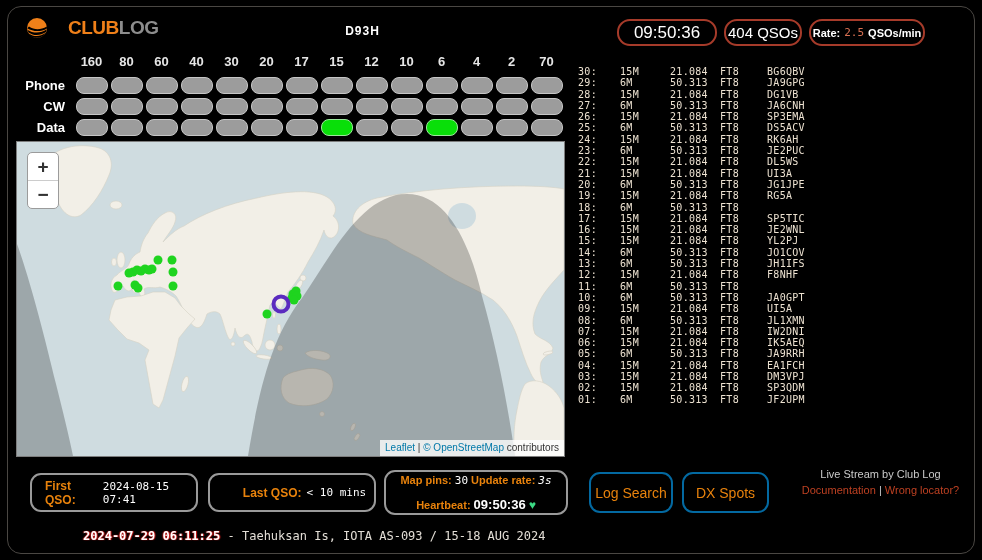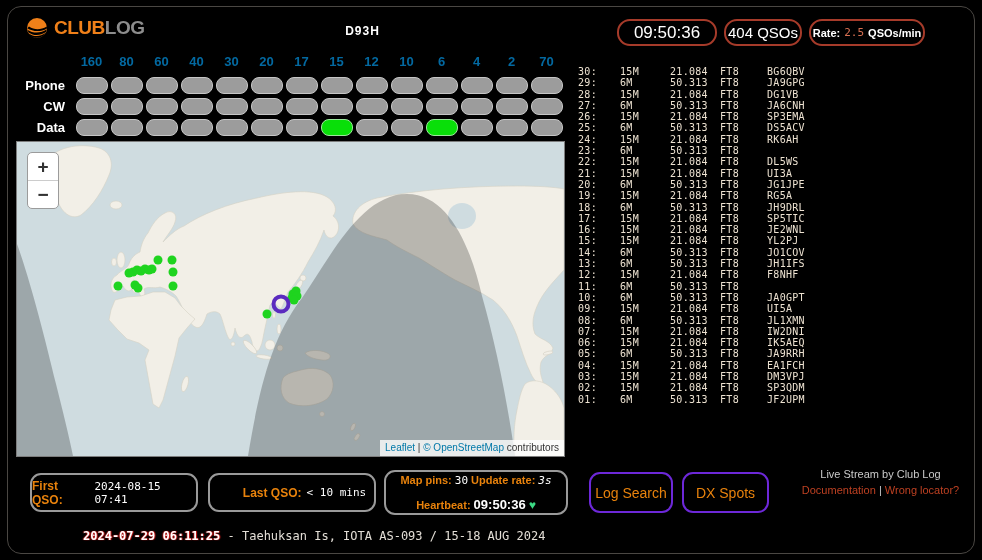--- a/index.html
+++ b/index.html
@@ -4,37 +4,37 @@
 <style>
   html,body{margin:0;padding:0;background:#000;}
   body{width:982px;height:560px;position:relative;overflow:hidden;
        font-family:"Liberation Sans",sans-serif;-webkit-font-smoothing:antialiased;}
   .mono{font-family:"DejaVu Sans Mono",monospace;}
 
   .frame{position:absolute;left:7px;top:6px;width:966px;height:546px;
          border:1px solid #4a4743;border-radius:14px;pointer-events:none;}
 
   
-  .logo{position:absolute;left:26px;top:17px;display:flex;align-items:center;gap:6px;}
+  .logo{position:absolute;left:26px;top:17px;display:flex;align-items:center;gap:20px;}
   .logo-text{font-size:19px;font-weight:bold;letter-spacing:-0.5px;}
   .logo-club{color:#f08019}
   .logo-log{color:#8d8d8d}
   .callsign{position:absolute;left:300px;top:24px;width:125px;text-align:center;
             color:#fff;font-weight:bold;font-size:12px;letter-spacing:1px;}
   .pill{position:absolute;top:19px;height:27px;box-sizing:border-box;border:2px solid #a63b2a;
         border-radius:13px;color:#fff;display:flex;align-items:center;justify-content:center;}
   #clock-pill{left:617px;width:100px;font-size:17px;}
   #qso-pill{left:724px;width:78px;font-size:15px;}
   #rate-pill{left:809px;width:116px;font-size:11px;font-weight:bold;gap:4px;}
   #rate-pill .rate-val{color:#d97052;font-weight:normal;font-size:11px;}
 
   
   #matrix{position:absolute;left:14px;top:54px;width:550px;}
   .m-grid{display:grid;grid-template-columns:60px repeat(14,1fr);}
-  .band-num{color:#0369a1;font-weight:bold;font-size:13px;text-align:center;height:21px;}
+  .band-num{color:#e5e5e5;font-weight:bold;font-size:13px;text-align:center;height:21px;}
   .m-row-label{color:#fff;font-weight:bold;font-size:13px;text-align:right;
                padding-right:9px;line-height:21px;}
   .m-slot{height:21px;display:flex;align-items:center;justify-content:center;}
   .cell{width:32px;height:17px;border-radius:8px;background:#9c9c9c;
         border:1px solid #c6c6c6;box-sizing:border-box;}
   .cell.on{background:#09df09;border-color:#9ce89c;}
 
   
   #map{position:absolute;left:16px;top:141px;width:547px;height:314px;
        background:#cfdce0;overflow:hidden;border:1px solid #7d7d7d;box-sizing:content-box;}
@@ -50,33 +50,33 @@
 
   
   #qsolist{position:absolute;left:578px;top:66px;width:390px;
            font-family:"DejaVu Sans Mono",monospace;font-size:10px;
            line-height:11.3px;color:#ede2d1;letter-spacing:0.3px;}
   .qso-row{display:grid;grid-template-columns:42px 50px 50px 47px auto;white-space:pre;}
 
   
   .ibox{position:absolute;box-sizing:border-box;border:2px solid #9a9a9a;border-radius:11px;
         color:#fff;display:flex;align-items:center;justify-content:center;gap:5px;background:#000;}
-  #first-qso-box{left:30px;top:473px;width:168px;height:39px;}
+  #first-qso-box{left:30px;top:473px;width:168px;height:39px;padding-left:13px;}
   #last-qso-box{left:208px;top:473px;width:168px;height:39px;padding-left:25px;}
   #heartbeat-box{left:384px;top:470px;width:184px;height:45px;flex-direction:column;
                  gap:8px;line-height:16px;}
   .olabel{color:#e8820c;font-weight:bold;font-size:12px;}
   .ival{font-family:"DejaVu Sans Mono",monospace;font-size:11px;color:#fff;}
   .hb-line{white-space:nowrap;font-size:11px;}
   .hb-line .olabel{font-size:11px;}
   .hb-time{font-weight:bold;font-size:13px;font-family:"Liberation Sans",sans-serif;}
   .heart{color:#3bd984;font-size:12px;}
   .it{font-style:italic;}
 
-  .fbtn{position:absolute;top:472px;height:41px;box-sizing:border-box;border:2px solid #6d28d9;
+  .fbtn{position:absolute;top:472px;height:41px;box-sizing:border-box;border:2px solid #0369a1;
         border-radius:11px;color:#e8820c;font-size:14px;display:flex;align-items:center;
         justify-content:center;background:#000;cursor:pointer;}
   #btn-log{left:589px;width:84px;}
   #btn-dx{left:682px;width:87px;}
 
   .credit{position:absolute;left:793px;top:466px;width:175px;text-align:center;
           font-size:11px;line-height:16px;color:#c9c9c9;}
   .credit a{color:#bf4122;text-decoration:none;}
   .credit .sep{color:#c9c9c9;}
 
@@ -382,26 +382,26 @@
 </div>
 
 <div id="qsolist">
     <div class="qso-row"><span>30:</span><span>15M</span><span>21.084</span><span>FT8</span><span>BG6QBV</span></div>
     <div class="qso-row"><span>29:</span><span>6M</span><span>50.313</span><span>FT8</span><span>JA9GPG</span></div>
     <div class="qso-row"><span>28:</span><span>15M</span><span>21.084</span><span>FT8</span><span>DG1VB</span></div>
     <div class="qso-row"><span>27:</span><span>6M</span><span>50.313</span><span>FT8</span><span>JA6CNH</span></div>
     <div class="qso-row"><span>26:</span><span>15M</span><span>21.084</span><span>FT8</span><span>SP3EMA</span></div>
     <div class="qso-row"><span>25:</span><span>6M</span><span>50.313</span><span>FT8</span><span>DS5ACV</span></div>
     <div class="qso-row"><span>24:</span><span>15M</span><span>21.084</span><span>FT8</span><span>RK6AH</span></div>
-    <div class="qso-row"><span>23:</span><span>6M</span><span>50.313</span><span>FT8</span></div>
+    <div class="qso-row"><span>23:</span><span>6M</span><span>50.313</span><span>FT8</span><span>JE2PUC</span></div>
     <div class="qso-row"><span>22:</span><span>15M</span><span>21.084</span><span>FT8</span><span>DL5WS</span></div>
     <div class="qso-row"><span>21:</span><span>15M</span><span>21.084</span><span>FT8</span><span>UI3A</span></div>
     <div class="qso-row"><span>20:</span><span>6M</span><span>50.313</span><span>FT8</span><span>JG1JPE</span></div>
     <div class="qso-row"><span>19:</span><span>15M</span><span>21.084</span><span>FT8</span><span>RG5A</span></div>
-    <div class="qso-row"><span>18:</span><span>6M</span><span>50.313</span><span>FT8</span><span>JH9DRL</span></div>
+    <div class="qso-row"><span>18:</span><span>6M</span><span>50.313</span><span>FT8</span></div>
     <div class="qso-row"><span>17:</span><span>15M</span><span>21.084</span><span>FT8</span><span>SP5TIC</span></div>
     <div class="qso-row"><span>16:</span><span>15M</span><span>21.084</span><span>FT8</span><span>JE2WNL</span></div>
     <div class="qso-row"><span>15:</span><span>15M</span><span>21.084</span><span>FT8</span><span>YL2PJ</span></div>
     <div class="qso-row"><span>14:</span><span>6M</span><span>50.313</span><span>FT8</span><span>JO1COV</span></div>
     <div class="qso-row"><span>13:</span><span>6M</span><span>50.313</span><span>FT8</span><span>JH1IFS</span></div>
     <div class="qso-row"><span>12:</span><span>15M</span><span>21.084</span><span>FT8</span><span>F8NHF</span></div>
     <div class="qso-row"><span>11:</span><span>6M</span><span>50.313</span><span>FT8</span></div>
     <div class="qso-row"><span>10:</span><span>6M</span><span>50.313</span><span>FT8</span><span>JA0GPT</span></div>
     <div class="qso-row"><span>09:</span><span>15M</span><span>21.084</span><span>FT8</span><span>UI5A</span></div>
     <div class="qso-row"><span>08:</span><span>6M</span><span>50.313</span><span>FT8</span><span>JL1XMN</span></div>

